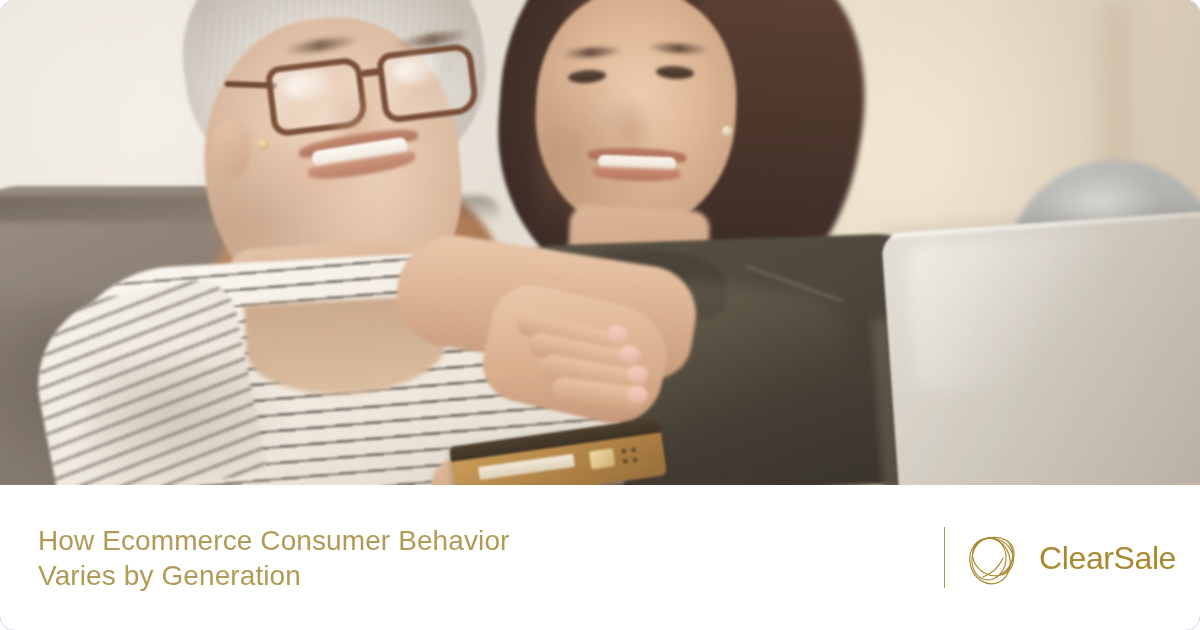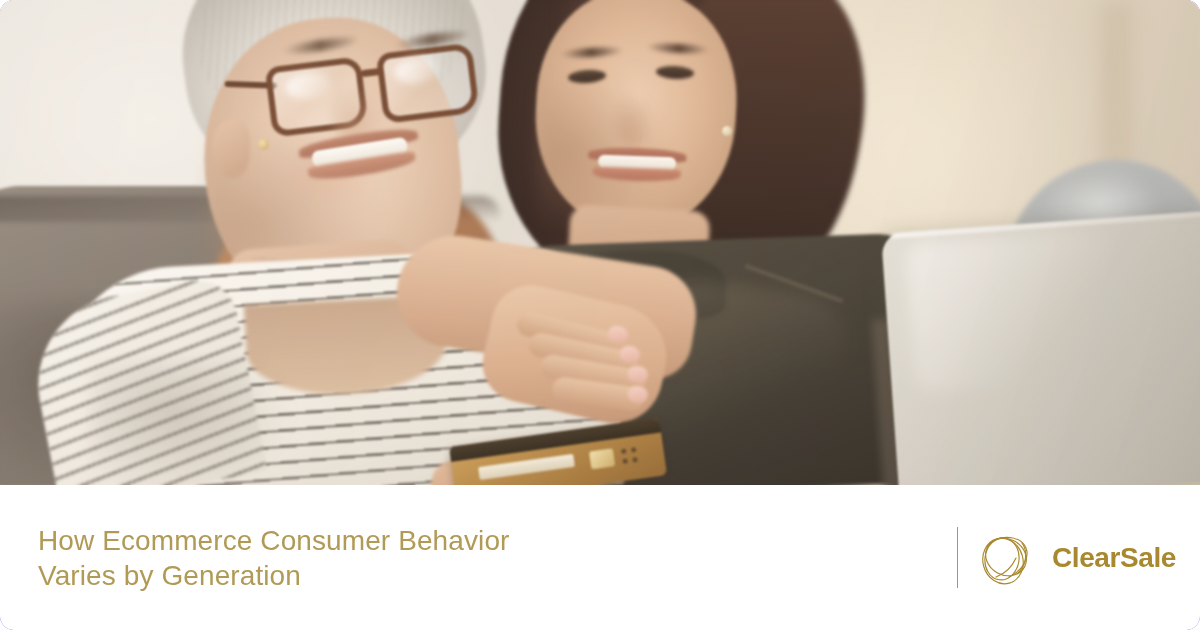--- a/index.html
+++ b/index.html
@@ -523,22 +523,22 @@
   .brand-divider {
     width:1px; height:61px;
     background:#a89a50;
   }
   .brand-mark {
     width:58px; height:62px;
     display:block;
   }
   .brand-word {
     font-family:"Liberation Sans", sans-serif;
-    font-size:28px;
-    font-weight:700;
+    font-size:32px;
+    font-weight:400;
     letter-spacing:-.4px;
     color:#a9892f;
     line-height:1;
   }
 </style>
 </head>
 <body>
 
 <div class="banner">
 

